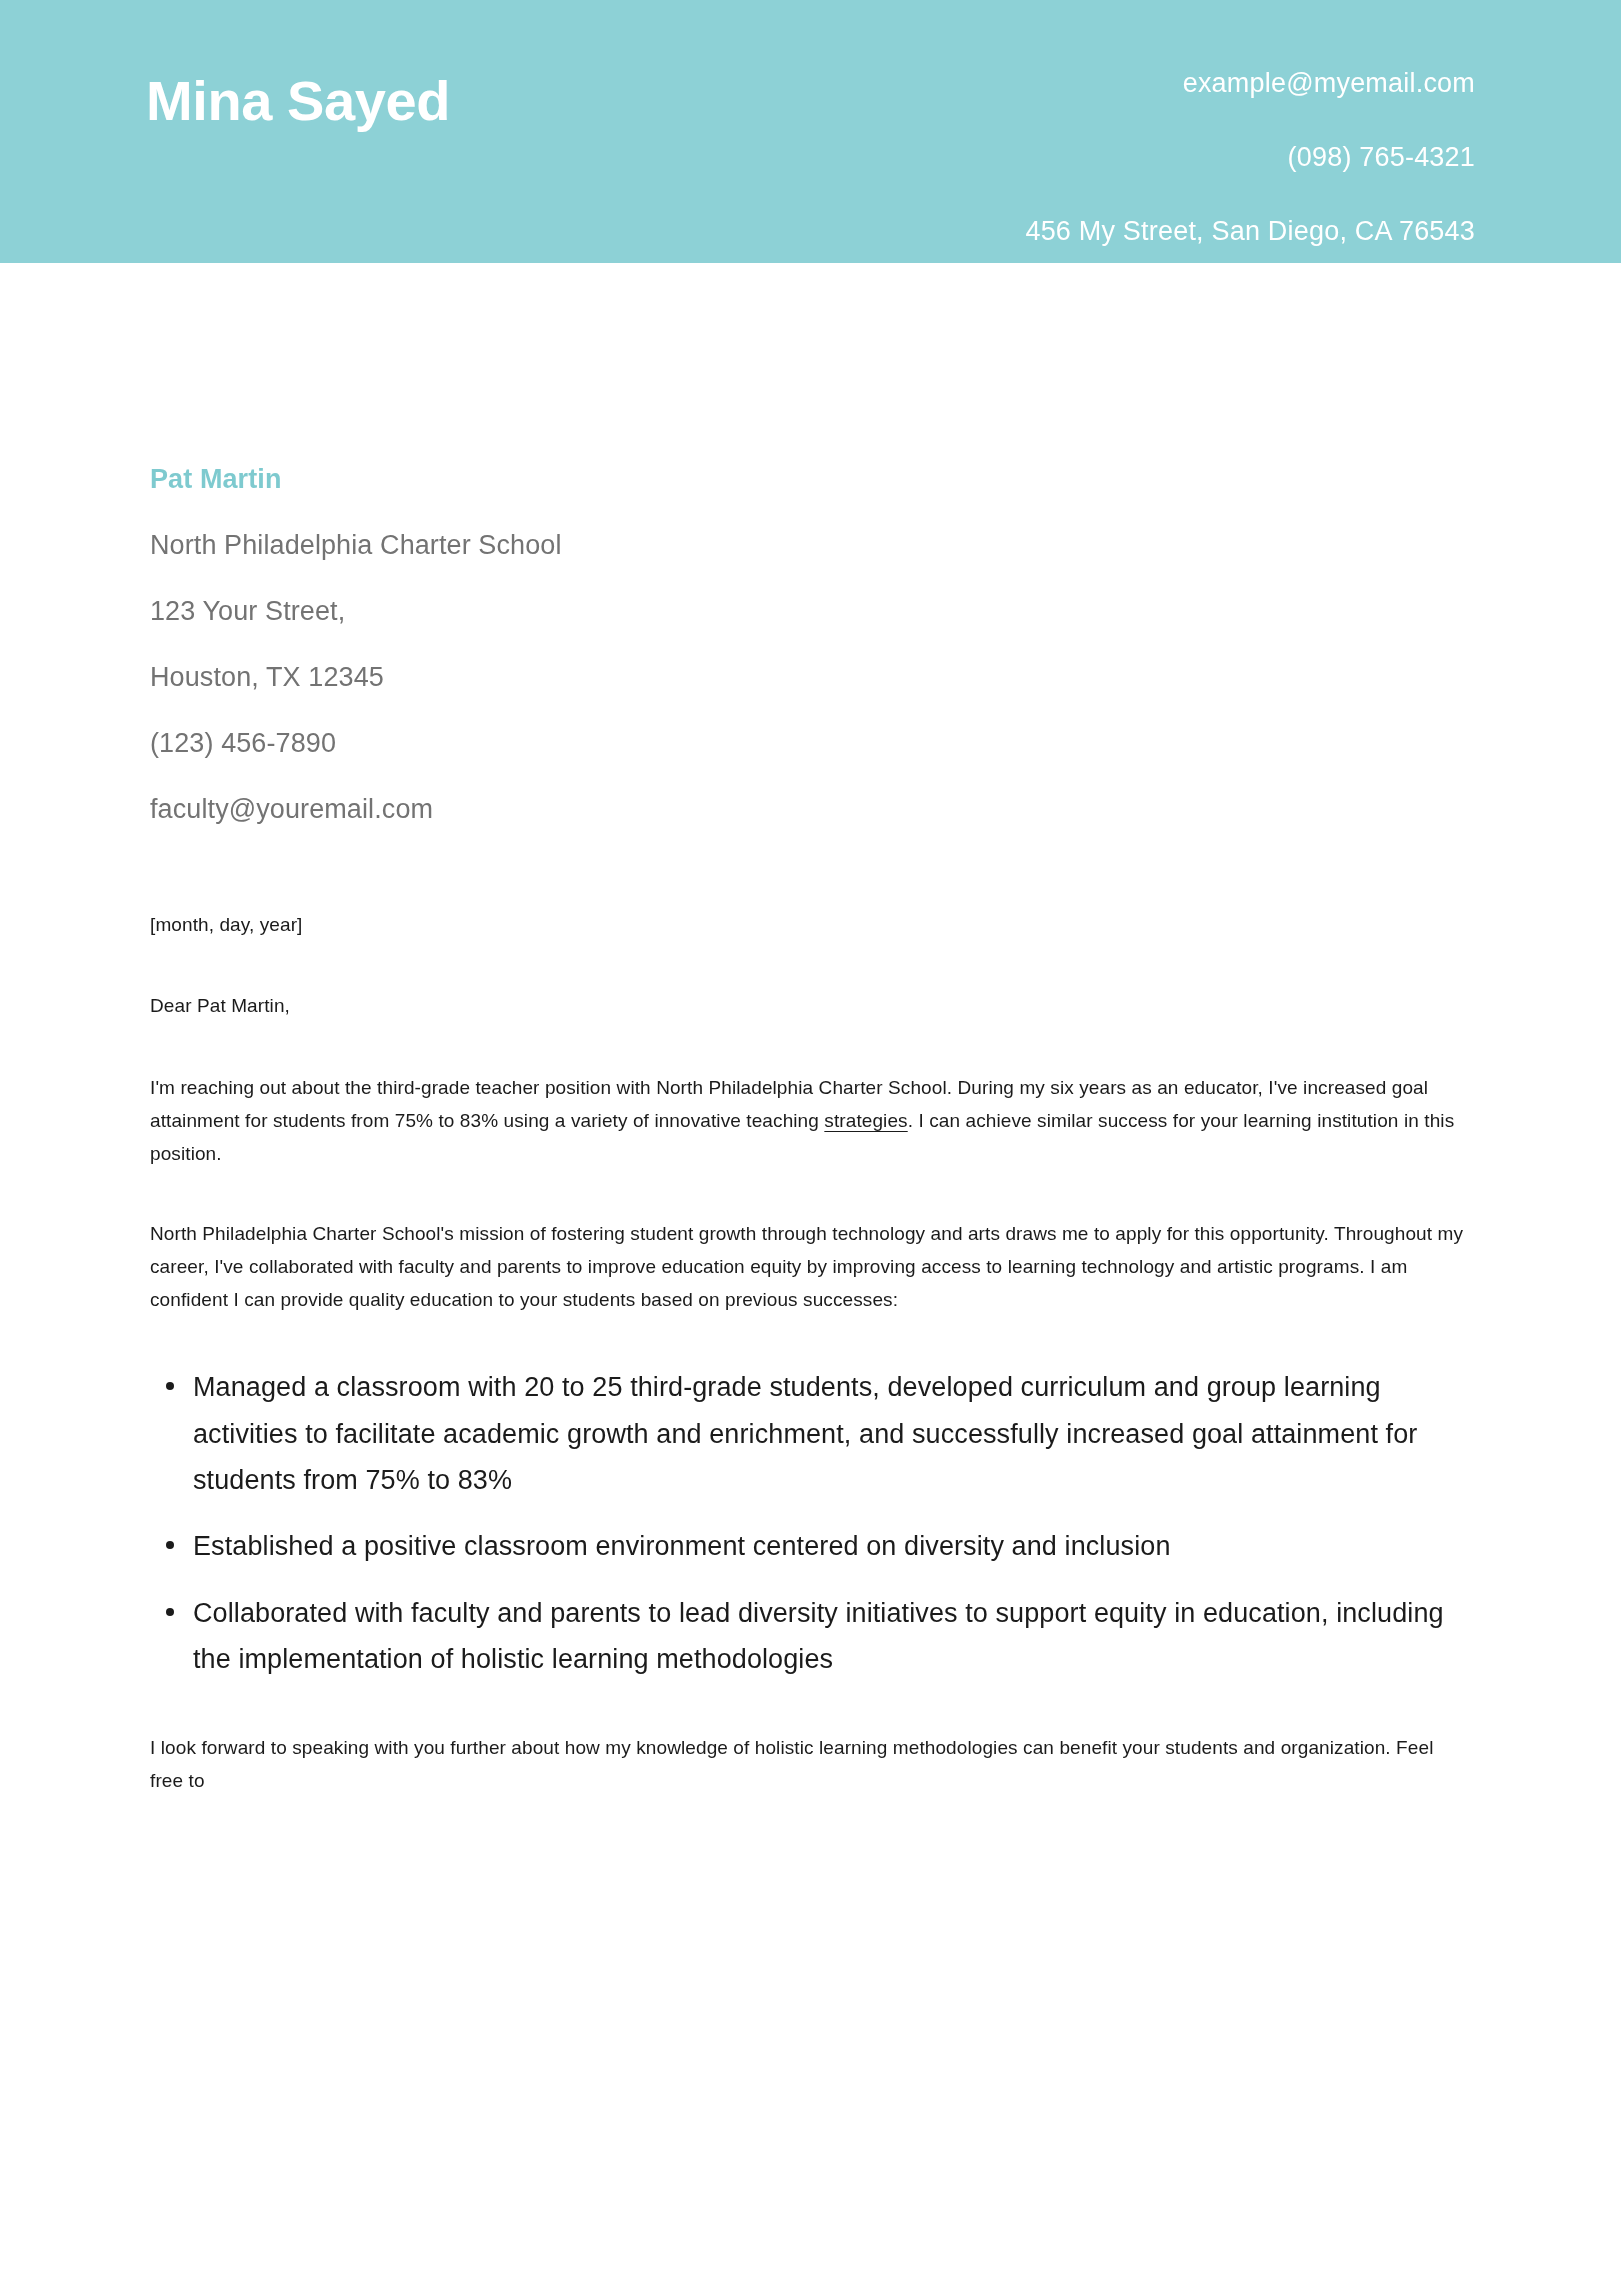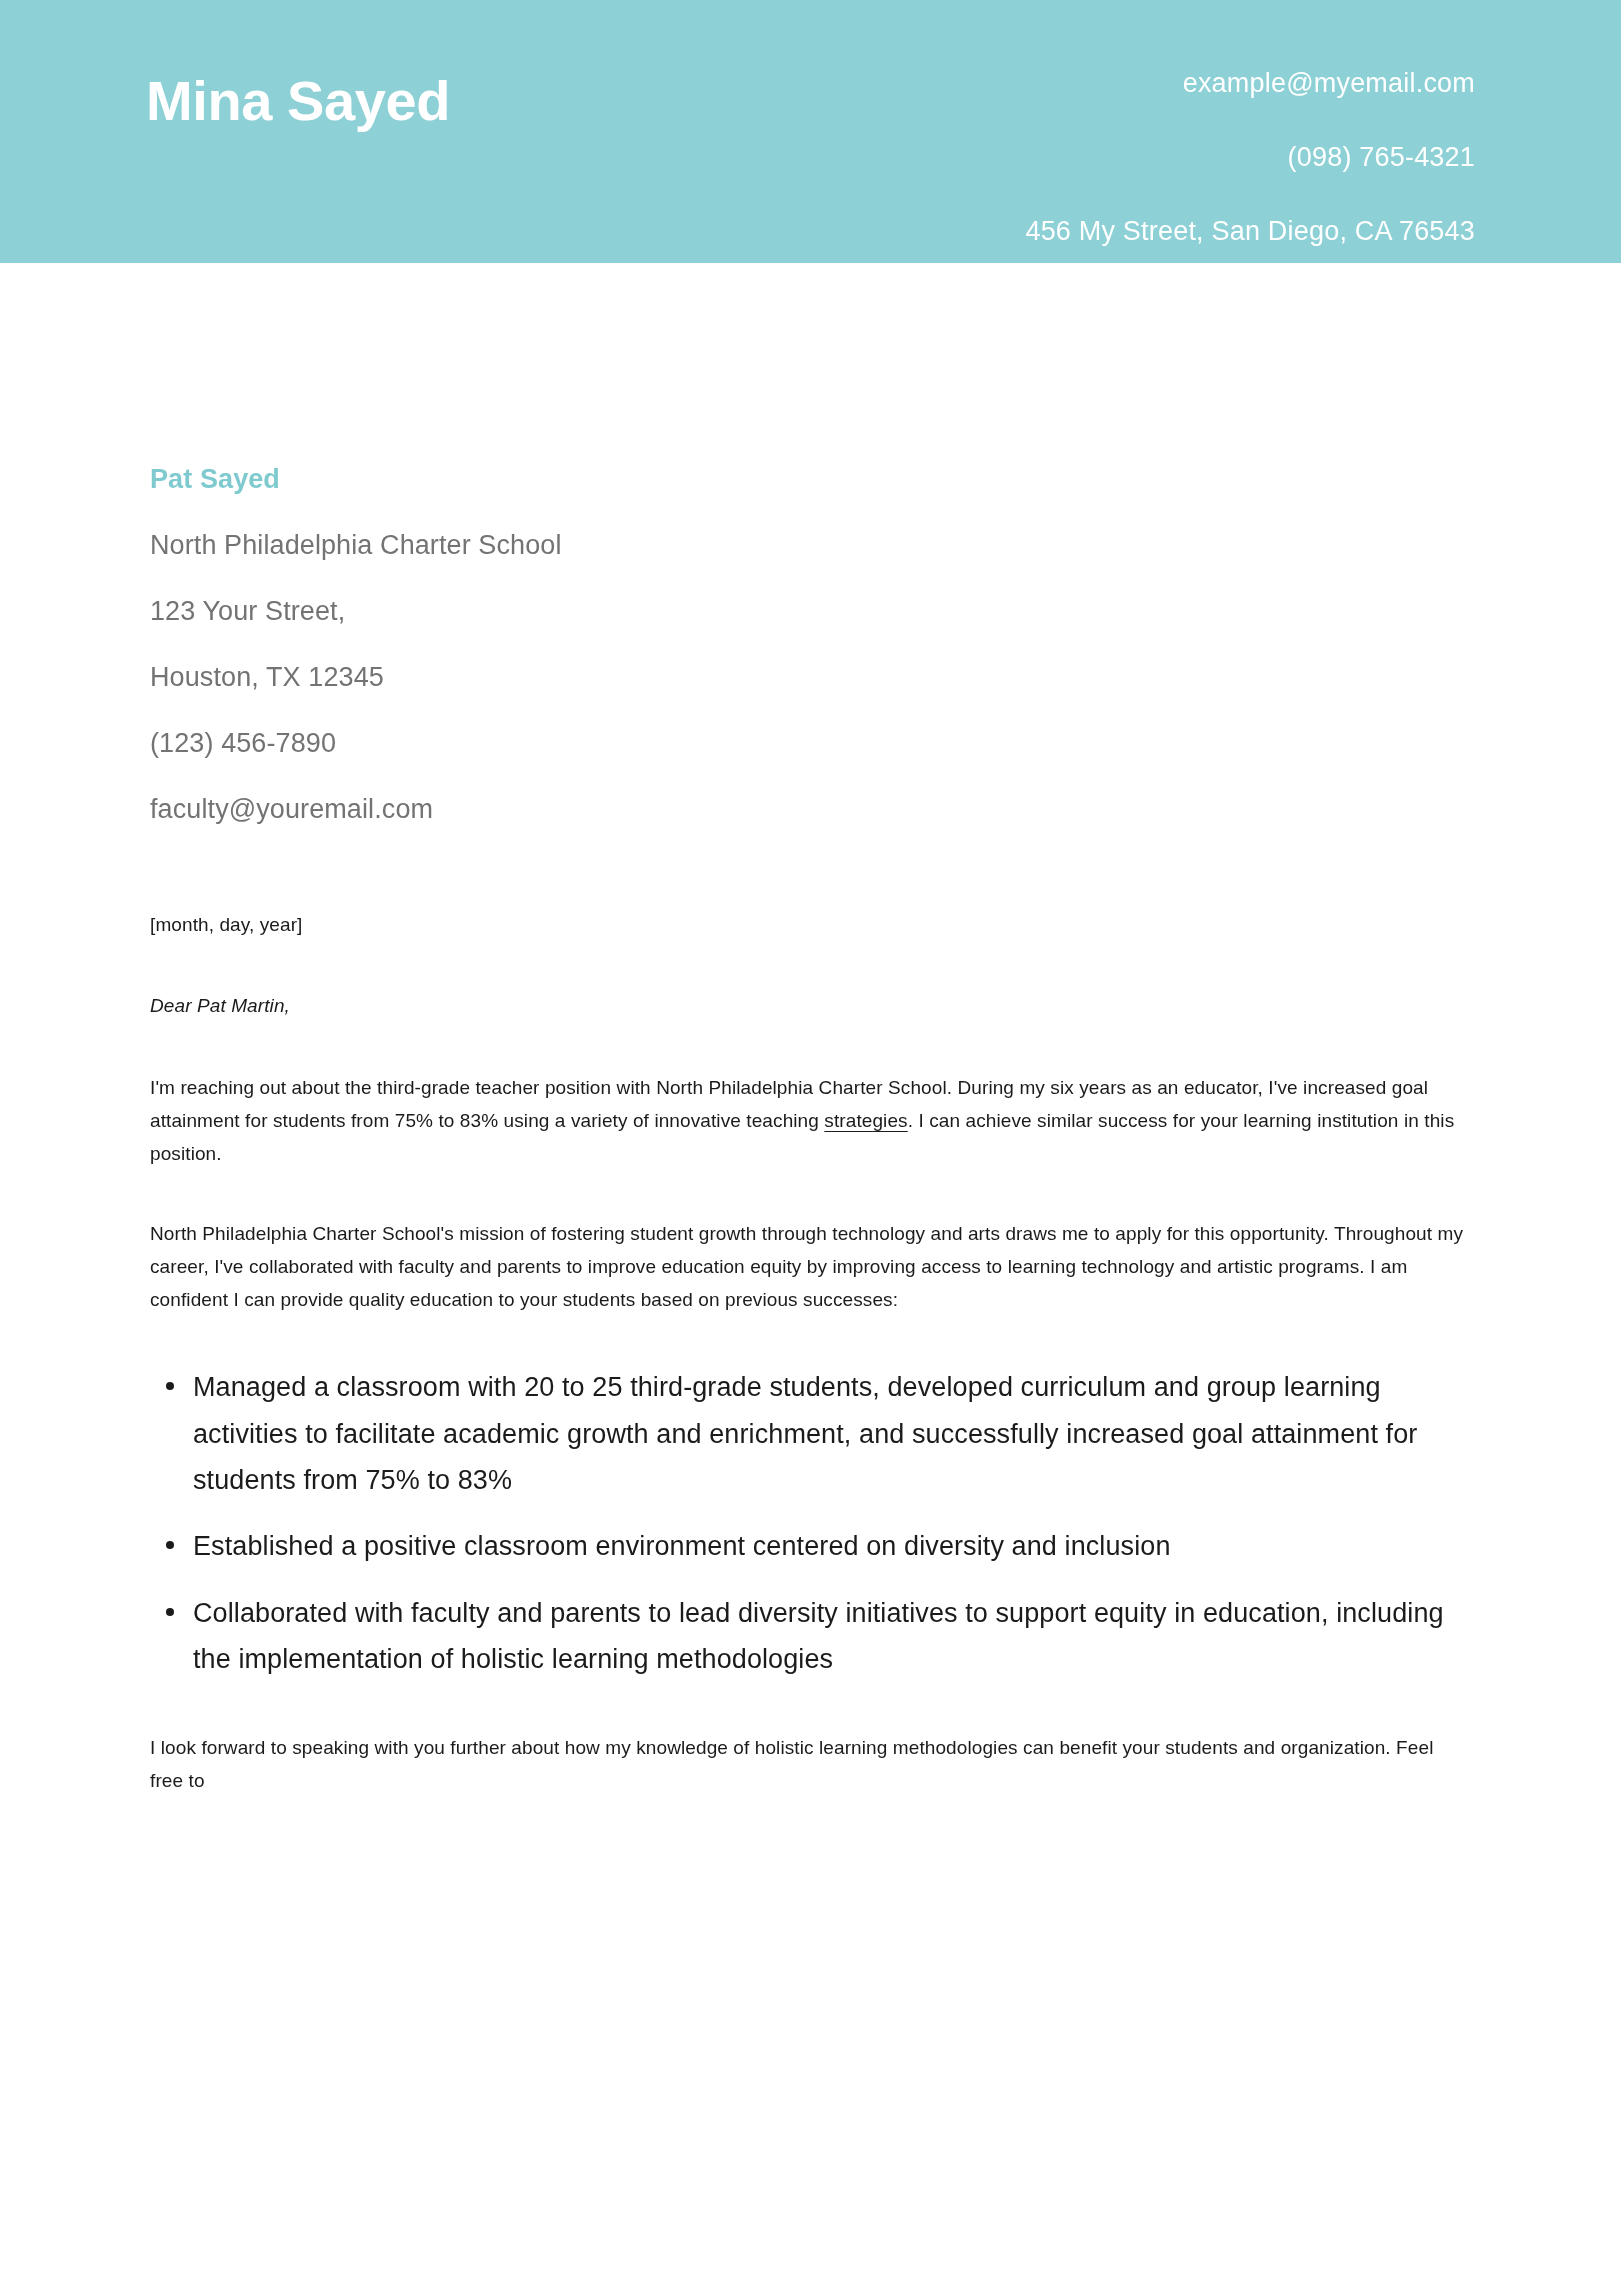--- a/index.html
+++ b/index.html
@@ -111,21 +111,21 @@
   .letter-salutation,
   .letter-para {
     font-size: 19px;
     color: #1b1b1b;
     line-height: 1.72;
     margin: 0 0 47px 0;
     letter-spacing: 0.1px;
     max-width: 1320px;
   }
   .letter-date { margin-bottom: 48px; }
-  .letter-salutation { margin-bottom: 50px; font-style: italic; }
+  .letter-salutation { margin-bottom: 50px; }
   .letter-para { margin-bottom: 48px; }
   .letter-para u {
     text-decoration: underline;
     text-underline-offset: 3.6px;
   }
 
   .letter-list {
     margin: 0 0 50px 0;
     padding: 0 0 0 43px;
     list-style: none;
@@ -167,21 +167,21 @@
         <span class="contact-line">(098) 765-4321</span>
         <span class="contact-line">456 My Street, San Diego, CA 76543</span>
       </div>
 
     </div>
   </div>
 
   <div class="body-wrap">
 
     <div class="recipient">
-      <span class="recipient-name">Pat Sayed</span>
+      <span class="recipient-name">Pat Martin</span>
       <span class="recipient-line">North Philadelphia Charter School</span>
       <span class="recipient-line">123 Your Street,</span>
       <span class="recipient-line">Houston, TX 12345</span>
       <span class="recipient-line">(123) 456-7890</span>
       <span class="recipient-line">faculty@youremail.com</span>
     </div>
 
     <p class="letter-date">[month, day, year]</p>
 
     <p class="letter-salutation">Dear Pat Martin,</p>

